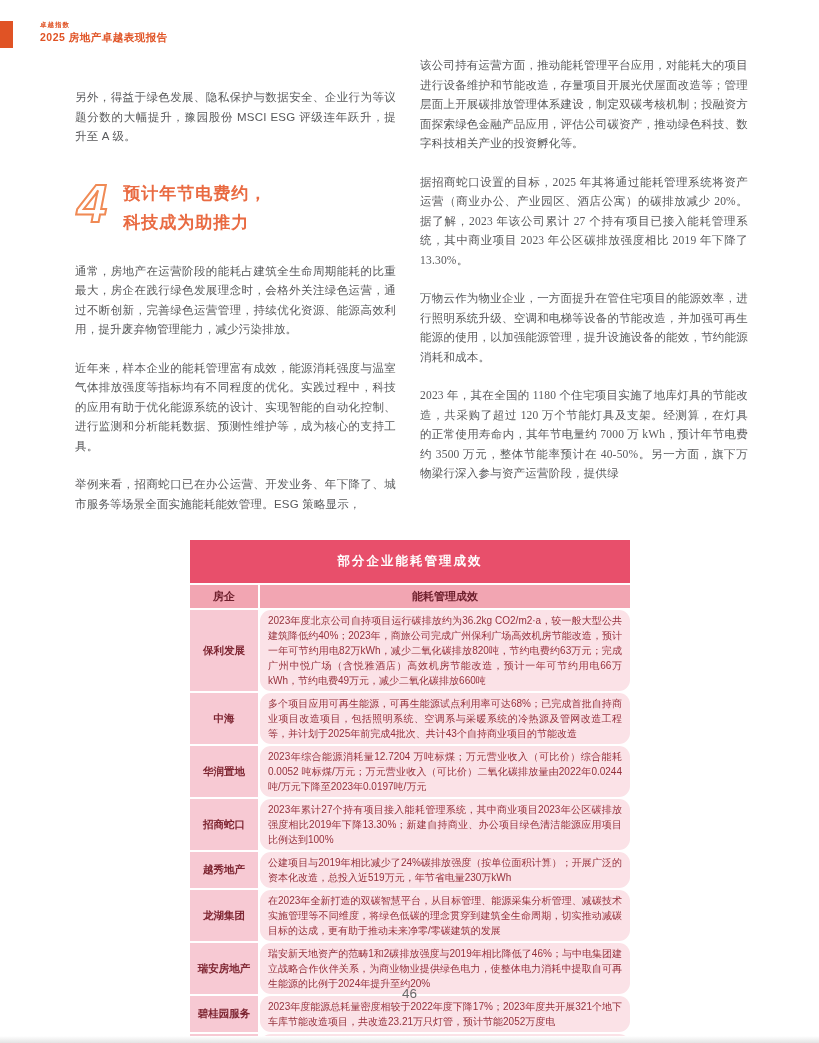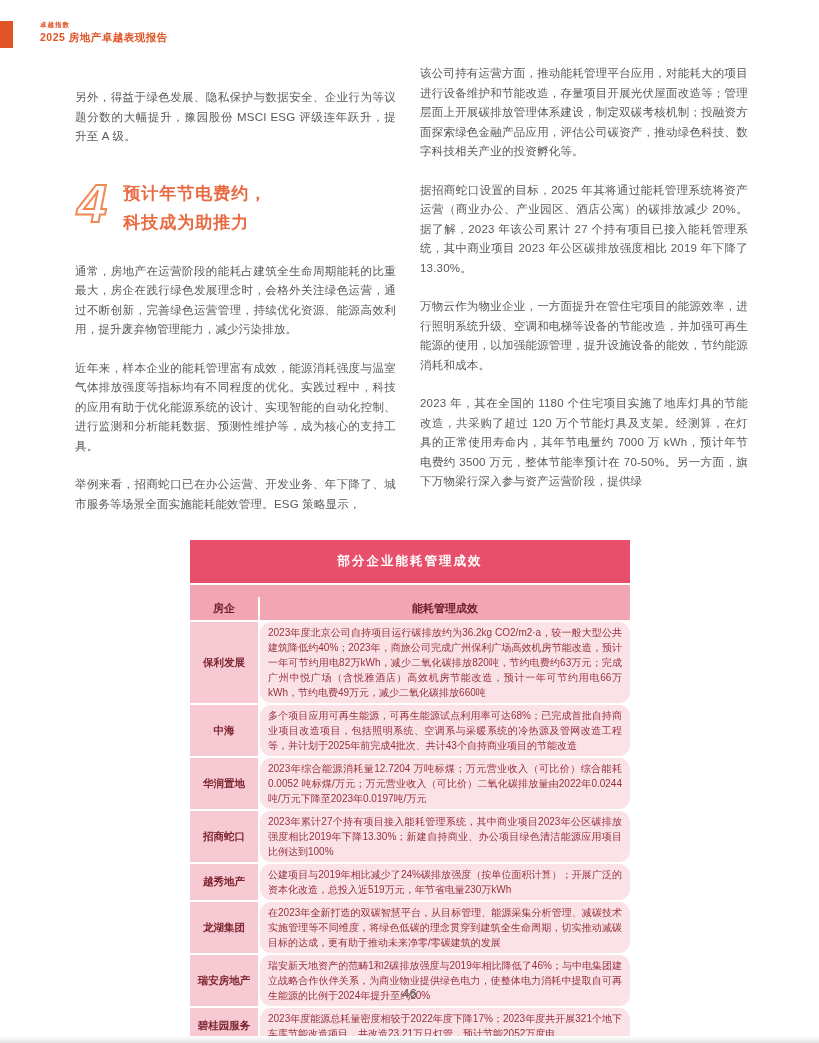--- a/index.html
+++ b/index.html
@@ -14,40 +14,40 @@
   .brand-bar{width:13px;height:27px;background:var(--accent_orange,#e05325);}
   .brand-text{margin-left:27px;color:var(--accent_orange,#e05325);}
   .brand-line1{font-size:6.5px;font-weight:bold;letter-spacing:1px;}
   .brand-line2{font-size:10.5px;font-weight:bold;letter-spacing:0.5px;margin-top:1px;}
 
   
   .col{position:absolute;color:var(--body_text,#58595b);font-size:11.5px;line-height:19.5px;
        text-align:justify;letter-spacing:0.2px;}
   .col p{margin:0 0 19px 0;}
   .col-left{top:88px;left:75px;width:321px;}
-  .col-right{top:64px;left:420px;width:328px;}
+  .col-right{top:56px;left:420px;width:328px;font-family:Liberation Serif, serif;}
 
   
   .section-heading{display:flex;align-items:flex-start;margin:30px 0 25px 0;}
   .section-number{
     font-size:54px;line-height:52px;font-weight:bold;font-style:italic;
     color:#ffffff;-webkit-text-stroke:2px #f08a55;text-shadow:0 0 0 #f08a55;
     margin:0 16px 0 2px;
   }
   .section-title{font-size:17px;line-height:29px;font-weight:bold;
     color:var(--section_orange,#e96a41);letter-spacing:1px;padding-top:2px;}
 
   
   .table-wrap{position:absolute;top:540px;left:190px;width:440px;}
   .t-title{background:var(--table_title_bg,#e84f6b);color:#ffffff;font-weight:bold;
     font-size:12.5px;text-align:center;padding:13px 0;letter-spacing:2px;}
   .t-row{display:flex;border-top:2px solid #ffffff;}
   .t-head{background:var(--table_header_bg,#f2a5b2);}
   .t-head .t-label,.t-head .t-content{background:transparent;color:var(--table_header_text,#6d1f2c);
-    font-weight:bold;font-size:11px;justify-content:center;text-align:center;padding:4px 2px;margin-top:12px;}
+    font-weight:bold;font-size:11px;justify-content:center;text-align:center;padding:4px 2px;}
   .t-label{width:70px;flex:0 0 70px;background:var(--row_label_bg,#f7c9d3);
     display:flex;align-items:center;justify-content:center;text-align:center;
     font-size:10.5px;font-weight:bold;color:#7d2531;padding:2px 3px;box-sizing:border-box;
     border-right:2px solid #ffffff;}
   .t-content{flex:1;background:var(--row_content_bg,#fbe2e7);padding:3px 8px;
     font-size:10px;line-height:15px;color:var(--table_text,#96313c);font-weight:500;
     text-align:justify;display:flex;align-items:center;border-radius:11px;}
 
   
   .page-number{position:absolute;top:986px;left:0;width:100%;text-align:center;
@@ -81,21 +81,21 @@
 
     <p>通常，房地产在运营阶段的能耗占建筑全生命周期能耗的比重最大，房企在践行绿色发展理念时，会格外关注绿色运营，通过不断创新，完善绿色运营管理，持续优化资源、能源高效利用，提升废弃物管理能力，减少污染排放。</p>
     <p>近年来，样本企业的能耗管理富有成效，能源消耗强度与温室气体排放强度等指标均有不同程度的优化。实践过程中，科技的应用有助于优化能源系统的设计、实现智能的自动化控制、进行监测和分析能耗数据、预测性维护等，成为核心的支持工具。</p>
     <p>举例来看，招商蛇口已在办公运营、开发业务、年下降了、城市服务等场景全面实施能耗能效管理。ESG 策略显示，</p>
   </div>
 
   <div class="col col-right">
     <p>该公司持有运营方面，推动能耗管理平台应用，对能耗大的项目进行设备维护和节能改造，存量项目开展光伏屋面改造等；管理层面上开展碳排放管理体系建设，制定双碳考核机制；投融资方面探索绿色金融产品应用，评估公司碳资产，推动绿色科技、数字科技相关产业的投资孵化等。</p>
     <p>据招商蛇口设置的目标，2025 年其将通过能耗管理系统将资产运营（商业办公、产业园区、酒店公寓）的碳排放减少 20%。据了解，2023 年该公司累计 27 个持有项目已接入能耗管理系统，其中商业项目 2023 年公区碳排放强度相比 2019 年下降了 13.30%。</p>
     <p>万物云作为物业企业，一方面提升在管住宅项目的能源效率，进行照明系统升级、空调和电梯等设备的节能改造，并加强可再生能源的使用，以加强能源管理，提升设施设备的能效，节约能源消耗和成本。</p>
-    <p>2023 年，其在全国的 1180 个住宅项目实施了地库灯具的节能改造，共采购了超过 120 万个节能灯具及支架。经测算，在灯具的正常使用寿命内，其年节电量约 7000 万 kWh，预计年节电费约 3500 万元，整体节能率预计在 70-50%。另一方面，旗下万物梁行深入参与资产运营阶段，提供绿</p>
+    <p>2023 年，其在全国的 1180 个住宅项目实施了地库灯具的节能改造，共采购了超过 120 万个节能灯具及支架。经测算，在灯具的正常使用寿命内，其年节电量约 7000 万 kWh，预计年节电费约 3500 万元，整体节能率预计在 40-50%。另一方面，旗下万物梁行深入参与资产运营阶段，提供绿</p>
   </div>
 
   <div class="table-wrap">
     <div class="t-title">部分企业能耗管理成效</div>
 
     <div class="t-row t-head">
       <div class="t-label">房企</div>
       <div class="t-content">能耗管理成效</div>
     </div>
 

